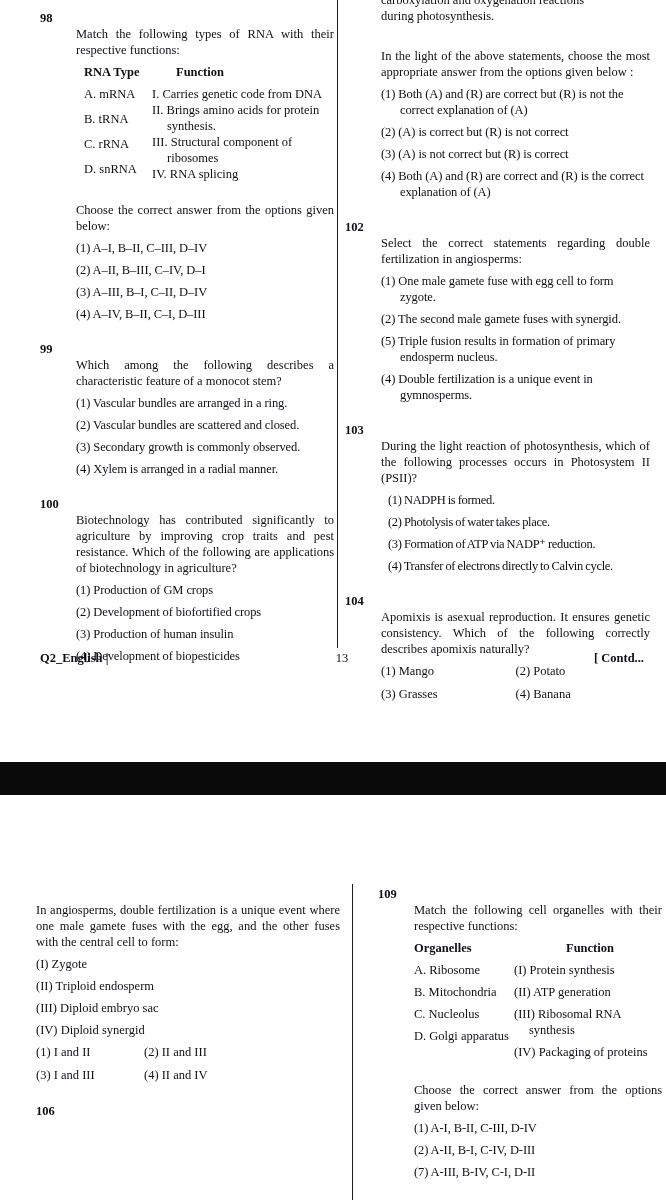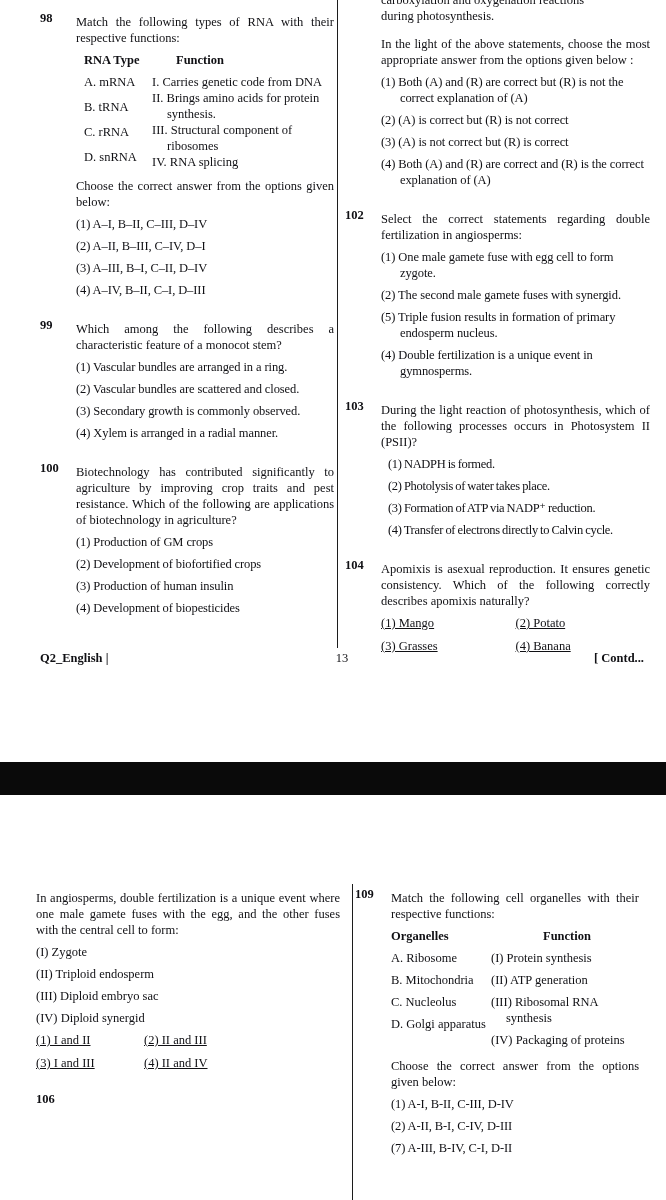--- a/index.html
+++ b/index.html
@@ -16,32 +16,32 @@
   .black-band { position:absolute; left:0; top:762px; width:666px; height:33px; background:#0a0a0a; }
 
   .vdivider { position:absolute; width:1.4px; background:#1c1c1c; }
   .vd1 { left:337px; top:0; height:648px; }
   .vd2 { left:352px; top:26px; height:316px; }
 
   .col { position:absolute; }
   .p1-left  { left:40px;  top:10px; width:294px; }
   .p1-right { left:345px; top:-8px; width:305px; }
   .p2-left  { left:36px;  top:28px; width:304px; }
-  .p2-right { left:355px; top:28px; width:284px; }
+  .p2-right { left:378px; top:28px; width:284px; }
 
   .question { display:flex; margin-bottom:13px; }
   .qnum  { flex:0 0 36px; font-weight:bold; }
   .qbody { flex:1; min-width:0; }
-  .qtext { margin:4px 0 6px; text-align:justify; }
+  .qtext { margin:16px 0 6px; text-align:justify; }
 
   ul { list-style:none; margin:0; padding:0; }
   .opts li { margin-bottom:6px; padding-left:19px; text-indent:-19px; letter-spacing:-0.1px; }
   .opts.snug li { letter-spacing:-0.3px; word-spacing:-0.6px;margin-left:7px; }
   .opts2 { display:grid; grid-template-columns:1fr 1fr; }
-  .opts2 li { margin-bottom:7px;text-decoration:underline; }
+  .opts2 li { margin-bottom:7px; }
   .opts2.narrow { grid-template-columns:108px 1fr; }
   .ilist li { margin-bottom:6px; }
 
   .match { margin:2px 0 4px; }
   .match-head { display:flex; font-weight:bold; margin-bottom:6px; }
   .match-cols { display:flex; margin-bottom:2px; }
   .hang { padding-left:15px; text-indent:-15px; }
 
   .m-a .mh-left   { flex:0 0 76px; padding-left:8px; }
   .m-a .mh-right  { flex:1; padding-left:24px; }

